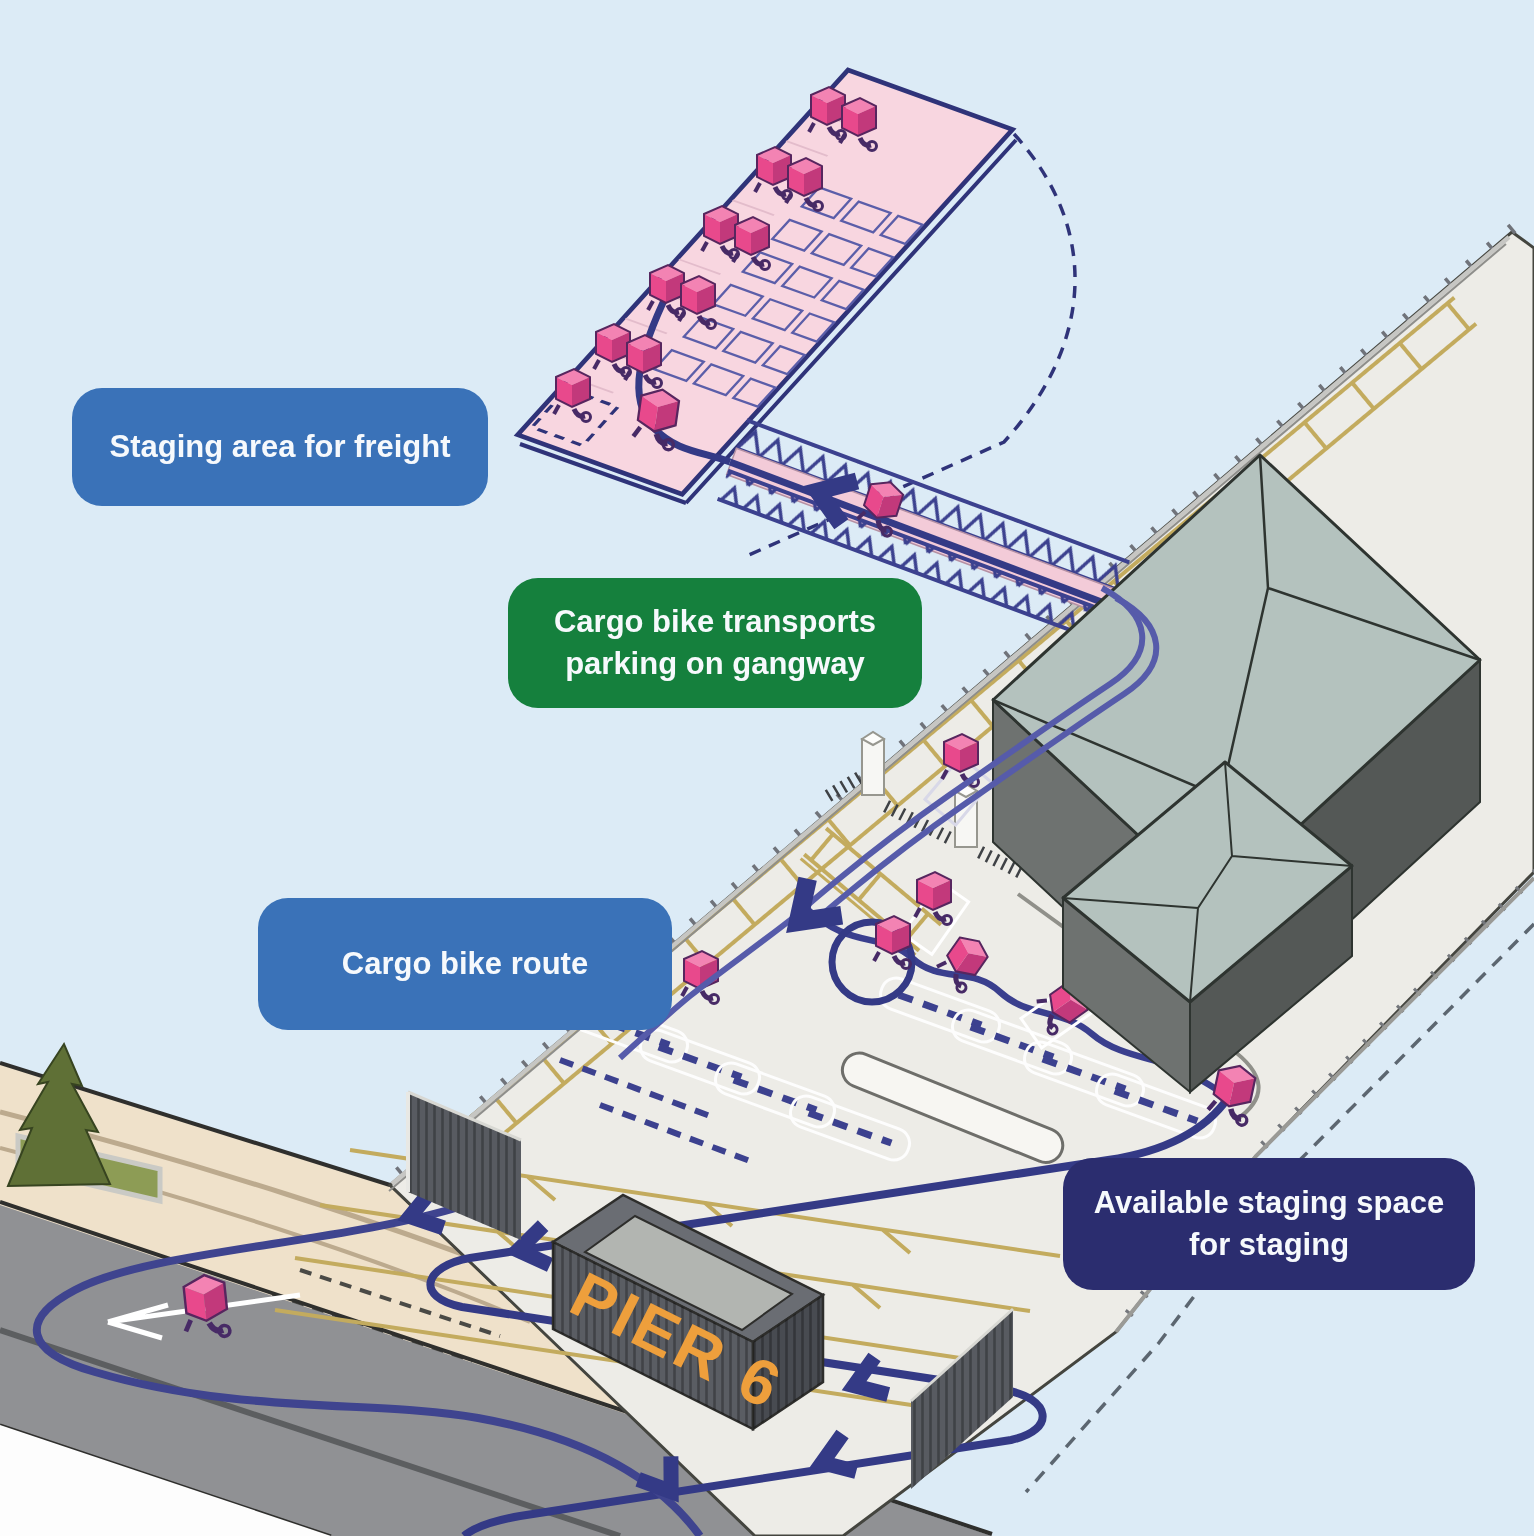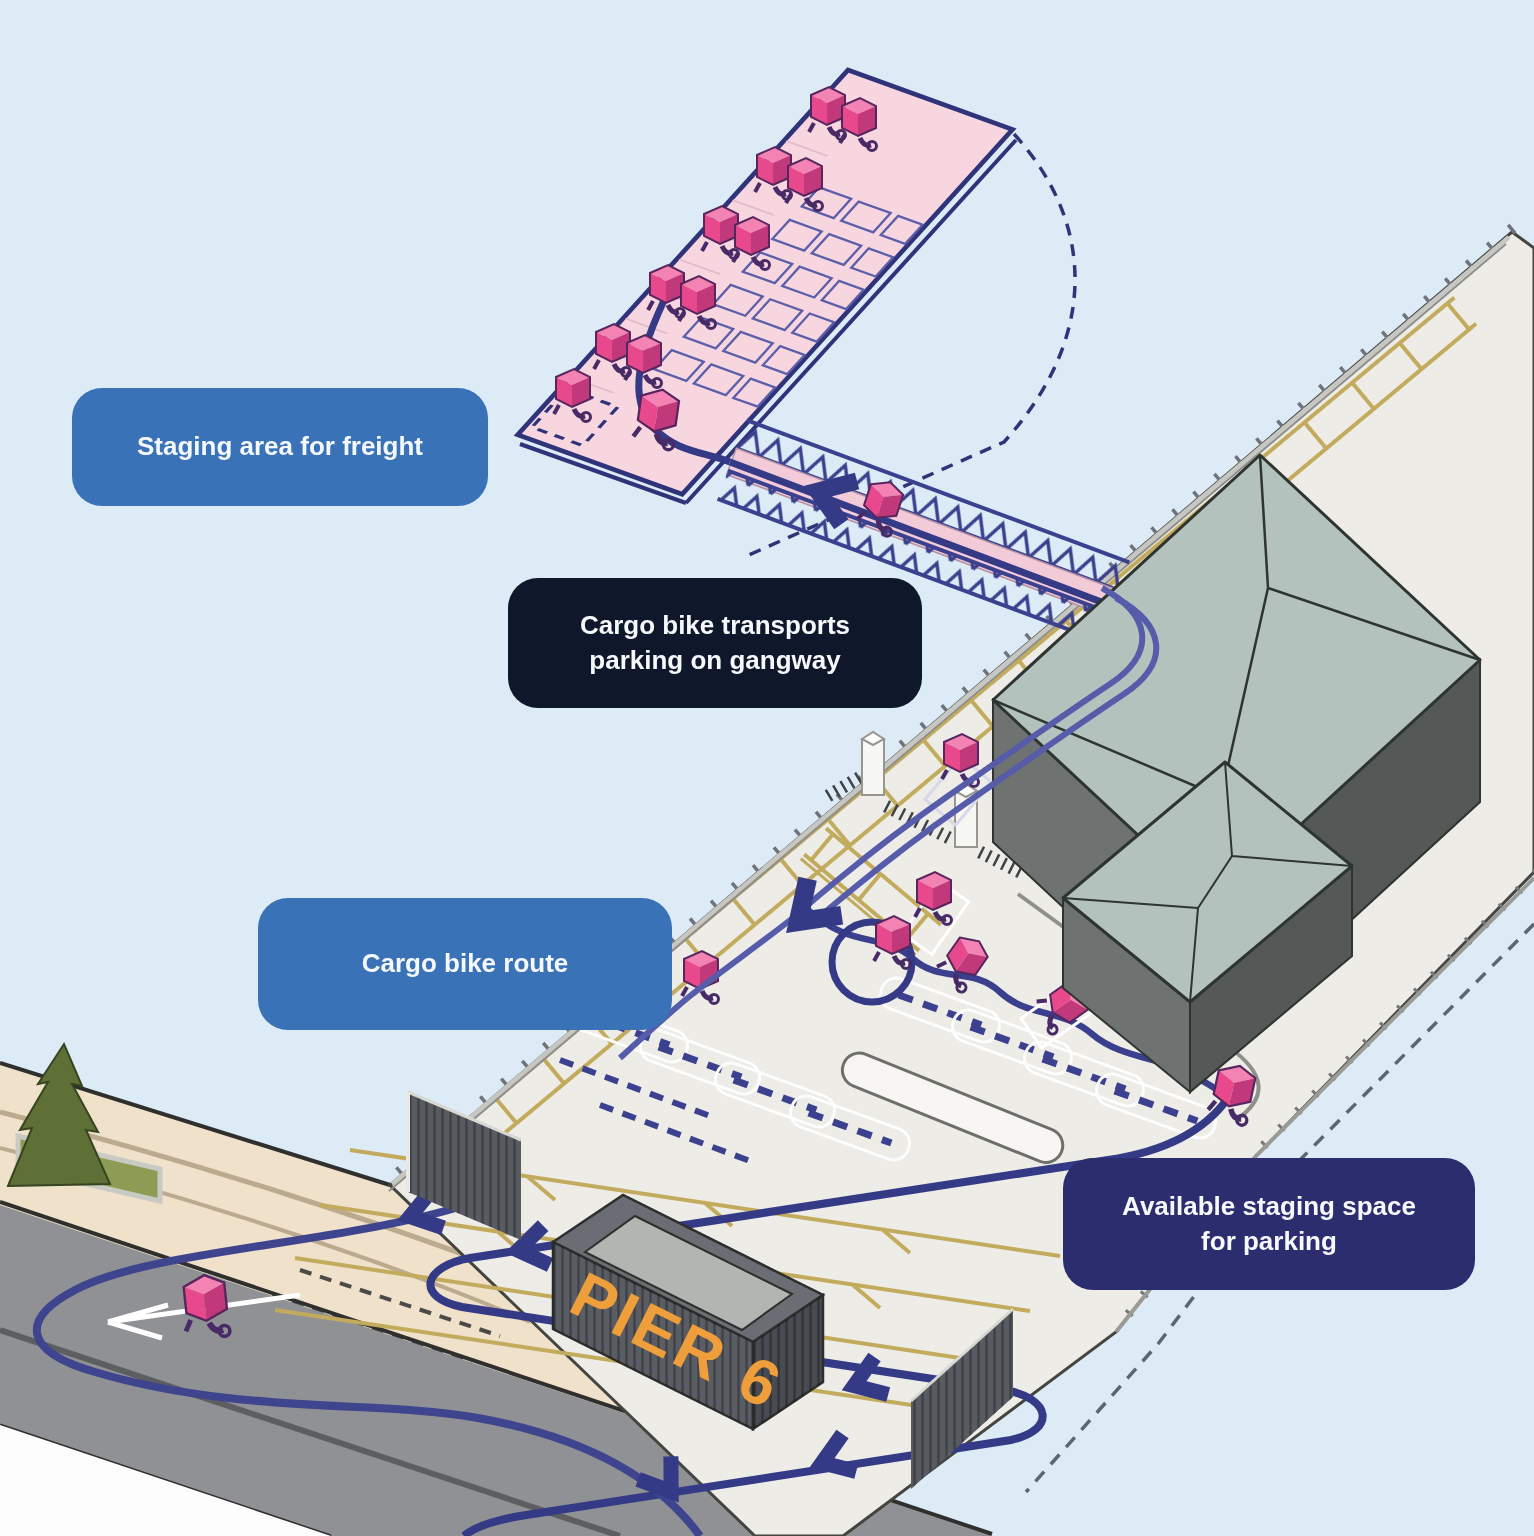--- a/index.html
+++ b/index.html
@@ -1,21 +1,21 @@
 <!DOCTYPE html>
 <html><head>
 <meta charset="utf-8">
 <style>
   html,body{margin:0;padding:0;background:#dcebf6;}
   .stage{position:relative;width:1534px;height:1536px;overflow:hidden;
          font-family:"Liberation Sans",sans-serif;}
   .stage svg{position:absolute;left:0;top:0;}
   .callout{position:absolute;border-radius:30px;display:flex;flex-direction:column;
            align-items:center;justify-content:center;text-align:center;
-           color:#f6f9fc;font-weight:700;font-size:26px;line-height:1.35;
+           color:#f6f9fc;font-weight:700;font-size:31px;line-height:1.35;
            font-family:"Liberation Sans",sans-serif;}
 </style>
 </head>
 <body>
 
 <div class="stage">
 <svg width="1534" height="1536" viewBox="0 0 1534 1536">
 <defs>
   <pattern id="corr" width="8" height="10" patternUnits="userSpaceOnUse">
     <line x1="2.5" y1="0" x2="2.5" y2="10" stroke="rgba(0,0,0,0.28)" stroke-width="2.6"></line>
@@ -277,27 +277,27 @@
   <path d="M1102,588 C1150,614 1158,652 1110,684 C1050,724 1000,760 948,796 C908,824 874,850 840,878 C818,896 806,906 798,914" fill="none" stroke="#565baa" stroke-width="6" transform="translate(14,10)"></path>
 </g>
 <use href="#chev" transform="translate(800,920) rotate(47) scale(1.25)"></use>
 
 </svg>
 
 <div class="callout" style="left: 72px; top: 388px; width: 416px; height: 118px; background: rgb(58, 114, 184);">
   <span>Staging area for freight</span>
 </div>
 
-<div class="callout" style="left: 508px; top: 578px; width: 414px; height: 130px; background: #0f172a;">
+<div class="callout" style="left: 508px; top: 578px; width: 414px; height: 130px; background: #15803d;">
   <span>Cargo bike transports</span>
   <span>parking on gangway</span>
 </div>
 
 <div class="callout" style="left: 258px; top: 898px; width: 414px; height: 132px; background: rgb(58, 114, 184);">
   <span>Cargo bike route</span>
 </div>
 
 <div class="callout" style="left: 1063px; top: 1158px; width: 412px; height: 132px; background: rgb(43, 45, 111);">
   <span>Available staging space</span>
-  <span>for parking</span>
+  <span>for staging</span>
 </div>
 
 </div>
 
 </body></html>

